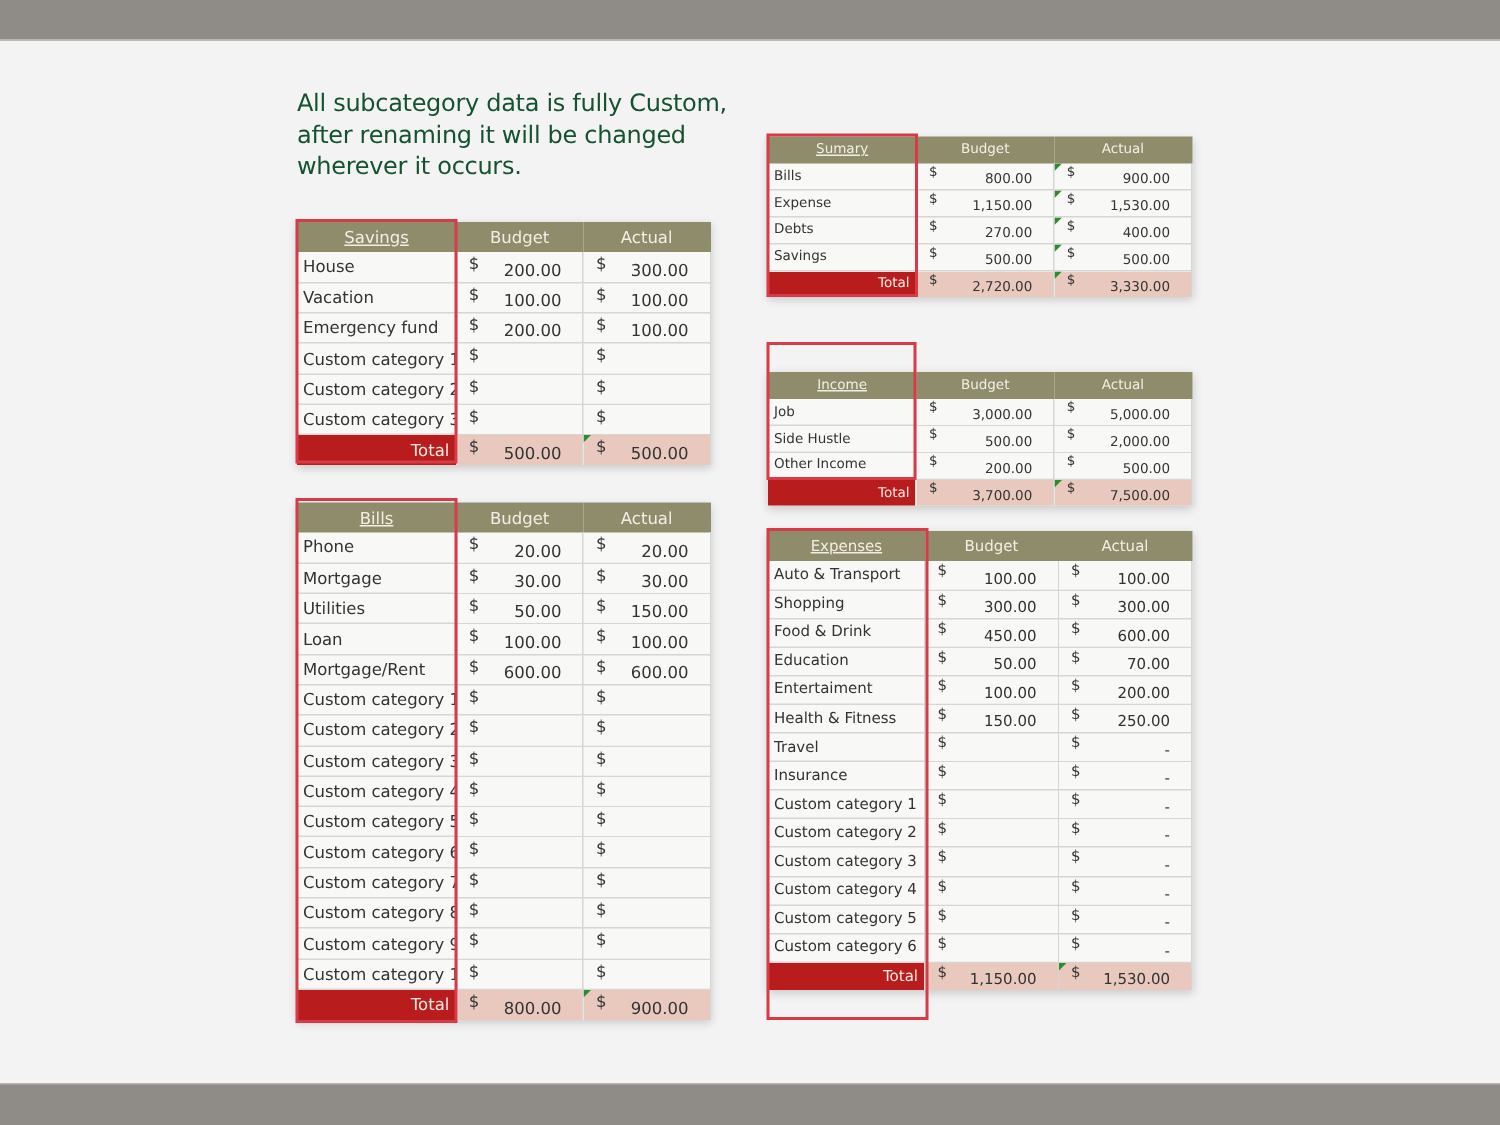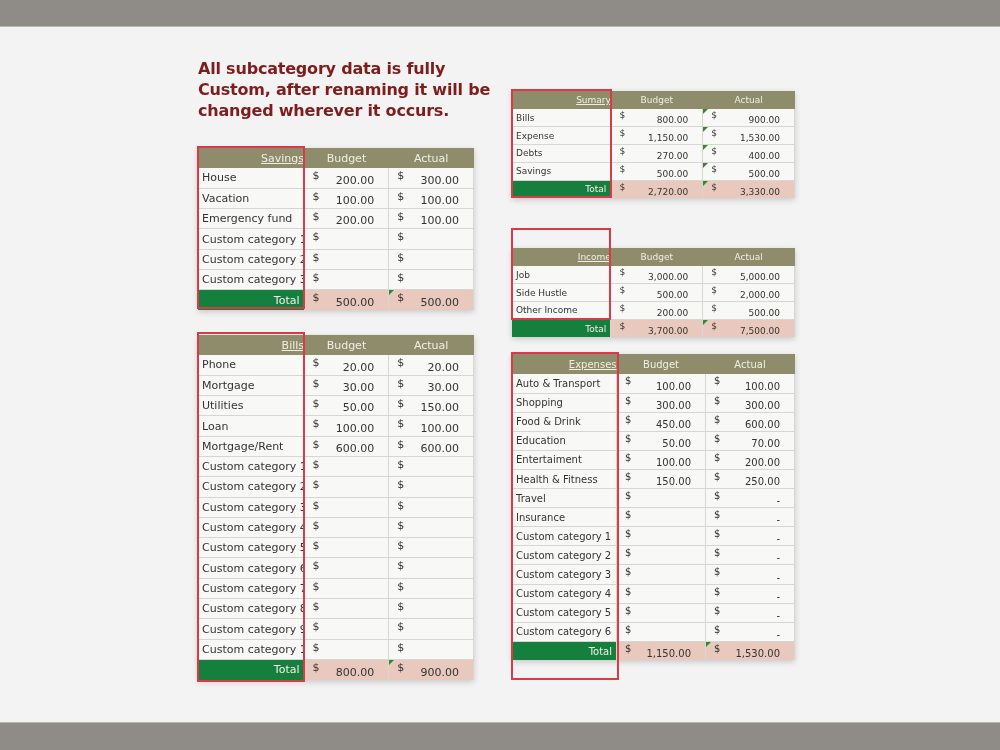--- a/index.html
+++ b/index.html
@@ -1,32 +1,32 @@
 <!DOCTYPE html>
 <html><head>
 <meta charset="utf-8">
 <style>
   * { box-sizing: border-box; margin: 0; padding: 0; }
   html, body { width: 1000px; height: 750px; overflow: hidden; }
   body { background: #f3f3f3; font-family: "Liberation Sans", sans-serif; position: relative; }
   .bar-top { position: absolute; left: 0; top: 0; width: 1000px; height: 27px; background: #8f8b87; border-bottom: 1px solid #b9b7b4; }
   .bar-bottom { position: absolute; left: 0; top: 722px; width: 1000px; height: 28px; background: #8f8b87; border-top: 1px solid #b9b7b4; }
-  .caption { position: absolute; left: 198px; top: 58px; width: 300px; font-family: "DejaVu Sans", sans-serif; font-size: 16px; line-height: 21px; color: #7f1d1d; font-weight: 700; letter-spacing: -0.2px; }
+  .caption { position: absolute; left: 198px; top: 58px; width: 300px; font-family: "DejaVu Sans", sans-serif; font-size: 16px; line-height: 21px; color: #14532d; font-weight: 400; letter-spacing: -0.2px; }
 
   .sheet { position: absolute; background: #f7f7f5; box-shadow: 0 2px 6px rgba(0,0,0,0.18); font-family: "DejaVu Sans", sans-serif; color: #333; }
   .sheet table { border-collapse: collapse; width: 100%; table-layout: fixed; }
   .sheet th { background: #8f8c6c; color: #f1efe4; font-weight: normal; text-align: center; }
-  .sheet th.cat { text-align: right; padding-left: 0; text-decoration: underline; }
+  .sheet th.cat { text-align: center; padding-left: 0; text-decoration: underline; }
   .sheet td { border-bottom: 1px solid #d6d6d3; border-right: 1px solid #d6d6d3; background: #f8f8f6; white-space: nowrap; overflow: hidden; }
   .sheet td.name { padding-left: 4px; }
   .sheet td.money { position: relative; }
   .sheet td.money .cur { position: absolute; left: 8px; top: 1px; }
   .sheet td.money .amt { position: absolute; right: 14px; bottom: 1px; }
   .sheet tr.total td { background: #e9c9bd; border-bottom: none; }
-  .sheet tr.total td.name { background: #15803d; color: #f7ece6; text-align: right; padding-right: 4px; }
+  .sheet tr.total td.name { background: #b91c1c; color: #f7ece6; text-align: right; padding-right: 4px; }
   .sheet td.flag::before { content: ""; position: absolute; left: 0; top: 0; width: 0; height: 0; border-top: 5px solid #2f8a2f; border-right: 5px solid transparent; }
   .redbox { position: absolute; border: 2px solid #d83a48; pointer-events: none; }
 
   
   .s-big { font-size: 11px; }
   .s-big th { height: 20px; }
   .s-big td { height: 20.3px; }
   .s-small { font-size: 9px; }
   .s-small th { height: 18px; }
   .s-small td { height: 17.8px; }

